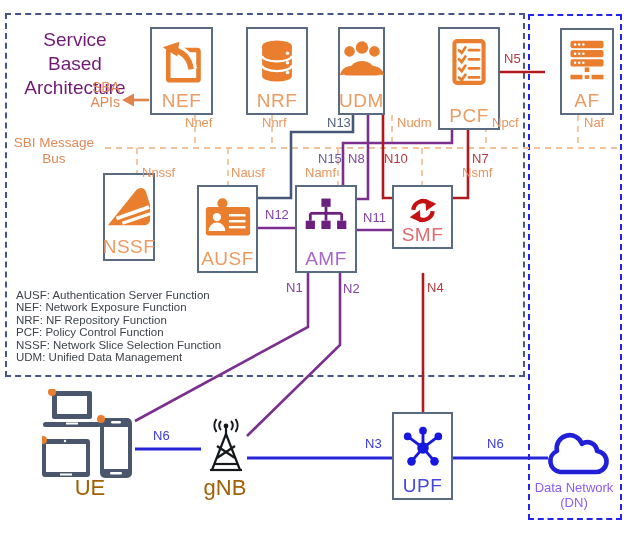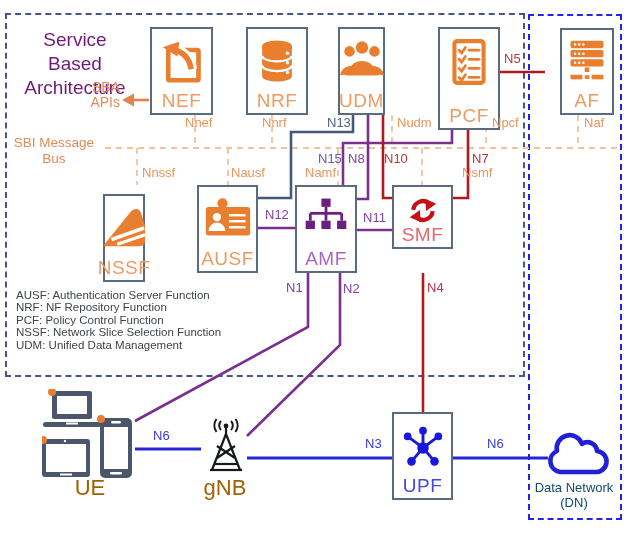--- a/index.html
+++ b/index.html
@@ -16,21 +16,21 @@
   .nf-label.pu{color:#A767C8;} .nf-label.rd{color:#E06A6E;} .nf-label.bl{color:#4646E0;}
   
   .if{font-size:13px;line-height:1;z-index:3;white-space:nowrap;}
   .c-or{color:#E8955A;} .c-sl{color:#50617E;} .c-pu{color:#8242A2;} .c-pu2{color:#665CA2;}
   .c-rd{color:#B23A40;} .c-bl{color:#3A3ADF;}
   .title{left:14px;top:28px;width:122px;text-align:center;font-size:19px;line-height:1.25;color:#701a75;z-index:3;}
   .sba-apis{left:78px;top:80px;width:42px;text-align:right;font-size:14px;line-height:1.1;color:#DF8A57;z-index:3;}
   .sbi-bus{left:10px;top:135px;width:88px;text-align:center;font-size:13.5px;line-height:1.15;color:#DF8A57;z-index:3;}
   .legend{left:16px;top:289px;font-size:11.5px;line-height:12.4px;color:#3E444B;z-index:3;}
   .node-label{font-size:22px;color:#a16207;text-align:center;z-index:3;}
-  .dn-label{left:531px;top:481px;width:86px;text-align:center;font-size:13px;line-height:1.15;color:#0c4a6e;z-index:3;}
+  .dn-label{left:531px;top:481px;width:86px;text-align:center;font-size:13px;line-height:1.15;color:#8b5cf6;z-index:3;}
   .icon{display:block;}
 </style>
 </head>
 <body>
 
 <div class="abs sba-rect"></div>
 <div class="abs dn-rect"></div>
 
 <svg id="wires" class="abs" width="632" height="540" viewBox="0 0 632 540">
 
@@ -162,21 +162,21 @@
         <circle cx="15.5" cy="15" r="1.4"></circle>
         <circle cx="20" cy="15" r="1.4"></circle>
       <circle cx="11" cy="25" r="1.4"></circle>
         <circle cx="15.5" cy="25" r="1.4"></circle>
         <circle cx="20" cy="25" r="1.4"></circle>
     </g>
   </svg>
   <div class="nf-label">AF</div>
 </div>
 
-<div class="abs nf-box" style="left:103px;top:194px;width:42px;height:88px;">
+<div class="abs nf-box" style="left:103px;top:173px;width:52px;height:88px;">
   <svg class="icon" width="48" height="46" viewBox="0 0 50 48">
     <path d="M3 43 L32 7 C36 2 42 4 43 9 L47 22 L47 37 C47 41 44 43 40 43 Z" fill="#E87E2E"></path>
     <path d="M12 36 L46 24" stroke="#fff" stroke-width="4"></path>
     <path d="M18 41 L47 31" stroke="#fff" stroke-width="3.4"></path>
   </svg>
   <div class="nf-label">NSSF</div>
 </div>
 
 <div class="abs nf-box" style="left:197px;top:185px;width:61px;height:88px;">
   <svg class="icon" width="48" height="44" viewBox="0 0 52 46">
@@ -292,20 +292,21 @@
 
 <div class="abs node-label" style="left:68px;top:475px;width:44px;">UE</div>
 <div class="abs node-label" style="left:200px;top:475px;width:50px;">gNB</div>
 <div class="abs dn-label">
   <div>Data Network</div>
   <div>(DN)</div>
 </div>
 
 <div class="abs legend">
   <div>AUSF: Authentication Server Function</div>
+  <div>NEF: Network Exposure Function</div>
   <div>NRF: NF Repository Function</div>
   <div>PCF: Policy Control Function</div>
   <div>NSSF: Network Slice Selection Function</div>
   <div>UDM: Unified Data Management</div>
 </div>
 
 <span class="abs if c-or" style="left:185px;top:116px;">Nnef</span>
 <span class="abs if c-or" style="left:262px;top:116px;">Nnrf</span>
 <span class="abs if c-sl" style="left:327px;top:116px;">N13</span>
 <span class="abs if c-or" style="left:397px;top:116px;">Nudm</span>

